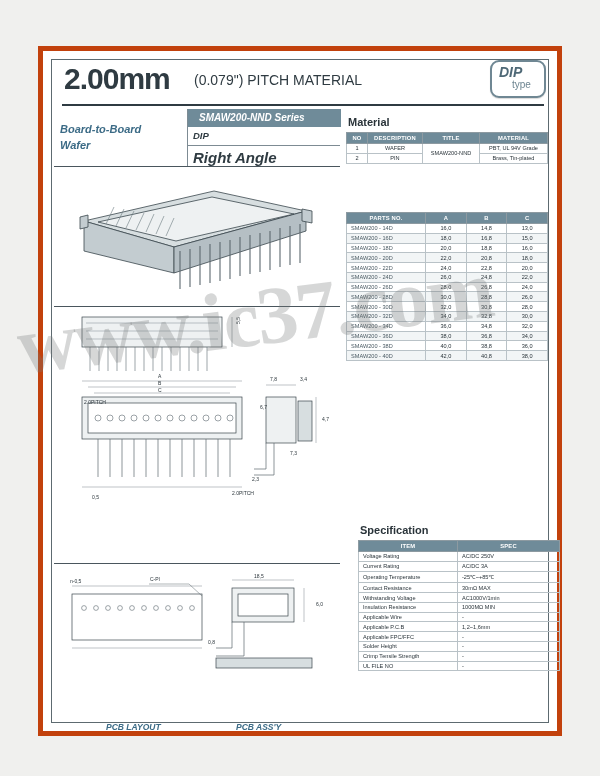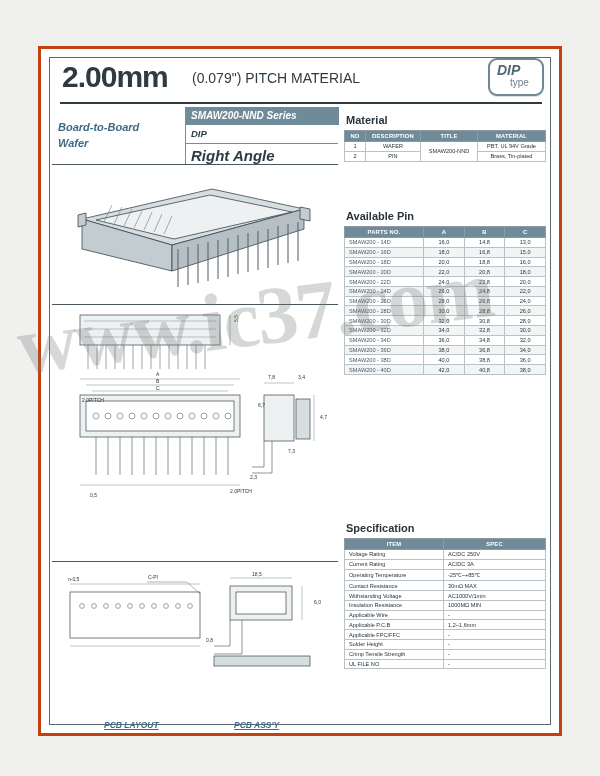--- a/index.html
+++ b/index.html
@@ -6,21 +6,21 @@
   body{
     width:600px;height:776px;
     background:#f0f0ee;
     font-family:"Liberation Sans", sans-serif;
     position:relative;
     overflow:hidden;
   }
   .page{
     position:absolute;left:38px;top:46px;width:524px;height:690px;
     background:#ffffff;
-    border:3px solid #c2410c;
+    border:5px solid #c2410c;
     box-sizing:border-box;
   }
   .inner-frame{
     position:absolute;left:8px;top:8px;right:8px;bottom:8px;
     border:1px solid #5d6a70;
     box-sizing:border-box;
   }
   
   .header{
     position:absolute;left:9px;top:9px;width:504px;height:48px;
@@ -62,39 +62,39 @@
   }
   .series-left .l1{position:absolute;left:6px;top:14px;}
   .series-left .l2{position:absolute;left:6px;top:30px;}
   .series-right{
     position:absolute;left:133px;top:0;width:153px;height:58px;
     border-left:1px solid #7d8b93;
   }
   .series-title{
     position:absolute;left:0;top:0;width:153px;height:18px;
     background:#6f8b99;color:#fff;font-size:10px;font-style:italic;font-weight:bold;
-    line-height:18px;padding-left:5px;box-sizing:border-box;
+    line-height:18px;padding-left:11px;box-sizing:border-box;
   }
   .series-r1{position:absolute;left:5px;top:21px;font-size:9.5px;font-weight:bold;font-style:italic;color:#2f3b42;}
   .series-r2{position:absolute;left:5px;top:40px;font-size:15px;font-weight:bold;font-style:italic;color:#2f3b42;}
   .series-rule{position:absolute;left:133px;top:36px;width:153px;height:1px;background:#7d8b93;}
   .series-rule2{position:absolute;left:0px;top:57px;width:286px;height:1px;background:#4a565d;}
 
   .img-panel{
     position:absolute;left:2px;width:286px;border:0;
   }
   .panel-sep{position:absolute;left:2px;width:286px;height:1px;background:#4a565d;}
 
   
   #iso-drawing{top:60px;height:138px;}
   #mid-drawing{top:200px;height:255px;}
   #bot-drawing{top:457px;height:170px;}
 
   .cap{
-    position:absolute;font-size:8.5px;font-style:italic;color:#3c6b86;font-weight:bold;text-decoration:underline;
+    position:absolute;font-size:8.5px;font-style:italic;color:#3c6b86;font-weight:bold;
   }
   
   .right-col{
     position:absolute;left:303px;top:58px;width:202px;bottom:9px;
   }
   .sec-title{
     font-size:11px;font-weight:bold;color:#2a343a;margin:0 0 4px 2px;
   }
   table{border-collapse:collapse;width:202px;font-size:5.6px;}
   th{
@@ -107,21 +107,21 @@
     font-size:5.6px;
   }
   .mat-table td.desc{text-align:center;}
   .pin-table td:first-child{text-align:left;padding-left:4px;color:#4a5a63;}
   .pin-table tr:nth-child(even) td{background:#f2f5f6;}
   .spec-table td.item{text-align:left;padding-left:4px;width:92px;}
   .spec-table td.val{text-align:left;padding-left:4px;}
   .blk{margin-bottom:14px;margin-top:7px;}
   #material-block{position:absolute;left:0;top:0;}
   #pin-block{position:absolute;left:0;top:96px;}
-  #spec-block{position:absolute;left:0;top:408px;}
+  #spec-block{position:absolute;left:12px;top:408px;}
 
   
   .wm{
     position:absolute;left:0;top:0;width:600px;height:776px;pointer-events:none;
   }
   .wm-text{
     position:absolute;left:18px;top:300px;width:576px;
     font-family:"Liberation Serif", serif;
     font-size:82px;font-weight:bold;color:rgba(120,122,122,0.30);
     letter-spacing:-2px;white-space:nowrap;
@@ -370,21 +370,20 @@
           <tr>
             <td>2</td>
             <td class="desc">PIN</td>
             <td>Brass, Tin-plated</td>
           </tr>
         </tbody>
       </table>
     </div>
 
     <div class="blk" id="pin-block">
-      <div class="sec-title">Available Pin</div>
       <table class="pin-table">
         <thead>
           <tr>
             <th style="width:76px">PARTS NO.</th>
             <th>A</th>
             <th>B</th>
             <th>C</th>
           </tr>
         </thead>
         <tbody id="pin-body">

